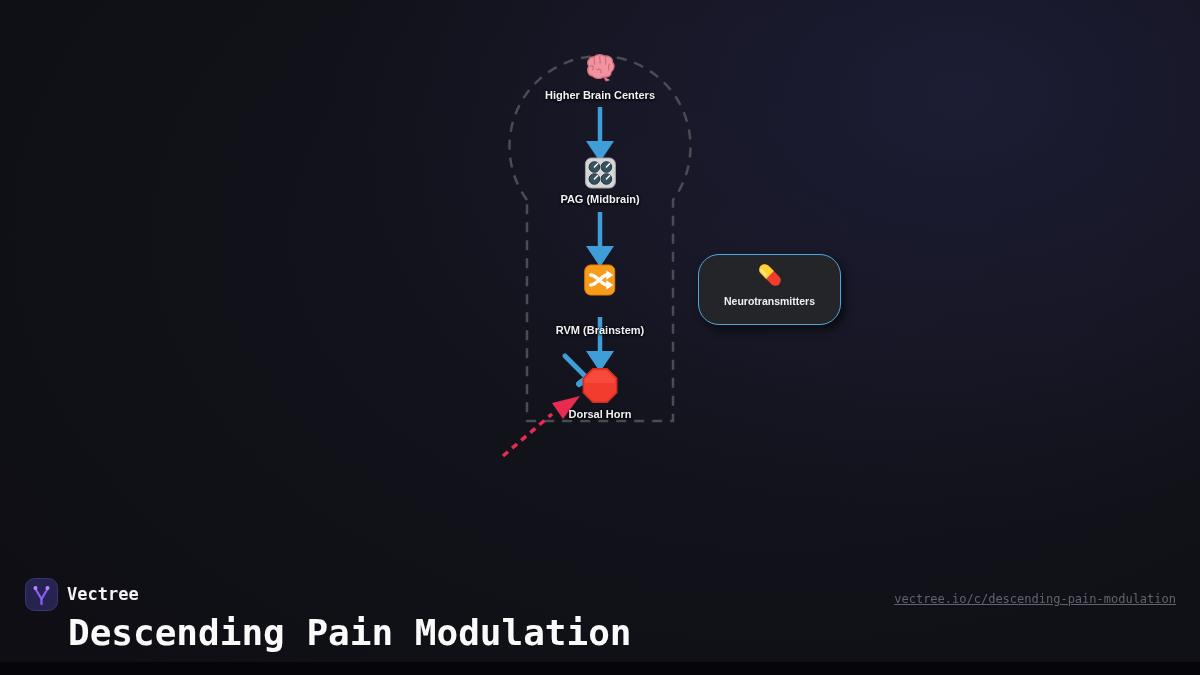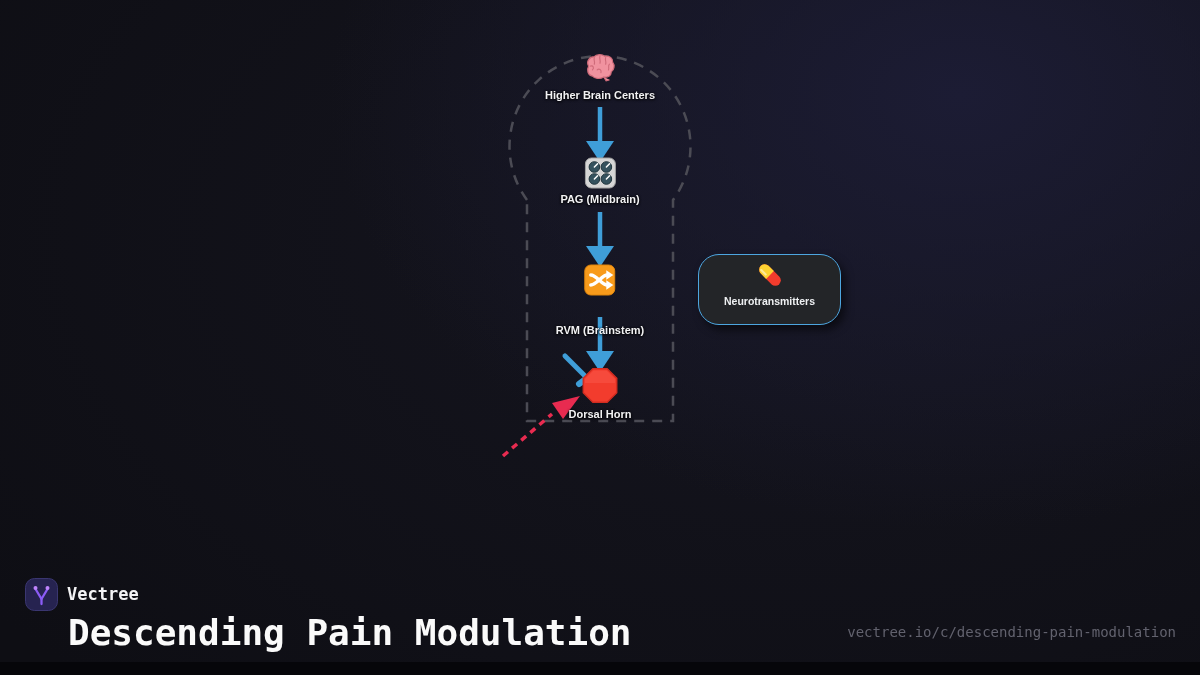--- a/index.html
+++ b/index.html
@@ -82,25 +82,26 @@
     font-family: "DejaVu Sans Mono", "Liberation Mono", monospace;
     font-size: 36px;
     font-weight: bold;
     color: #fafafa;
     line-height: 42px;
     white-space: nowrap;
     margin-left: 47px;
   }
   .page-url {
     position: absolute;
-    right: 24px; top: 624px;
+    right: 24px; top: 592px;
     font-family: "DejaVu Sans Mono", "Liberation Mono", monospace;
-    font-size: 14px;
+    font-size: 12px;
     color: #62626e;
     white-space: nowrap;
+    text-decoration: underline;
   }
   .bottom-bar {
     position: absolute;
     left: 0; bottom: 0;
     width: 100%; height: 13px;
     background: #06060a;
   }
 </style>
 </head>
 <body>

